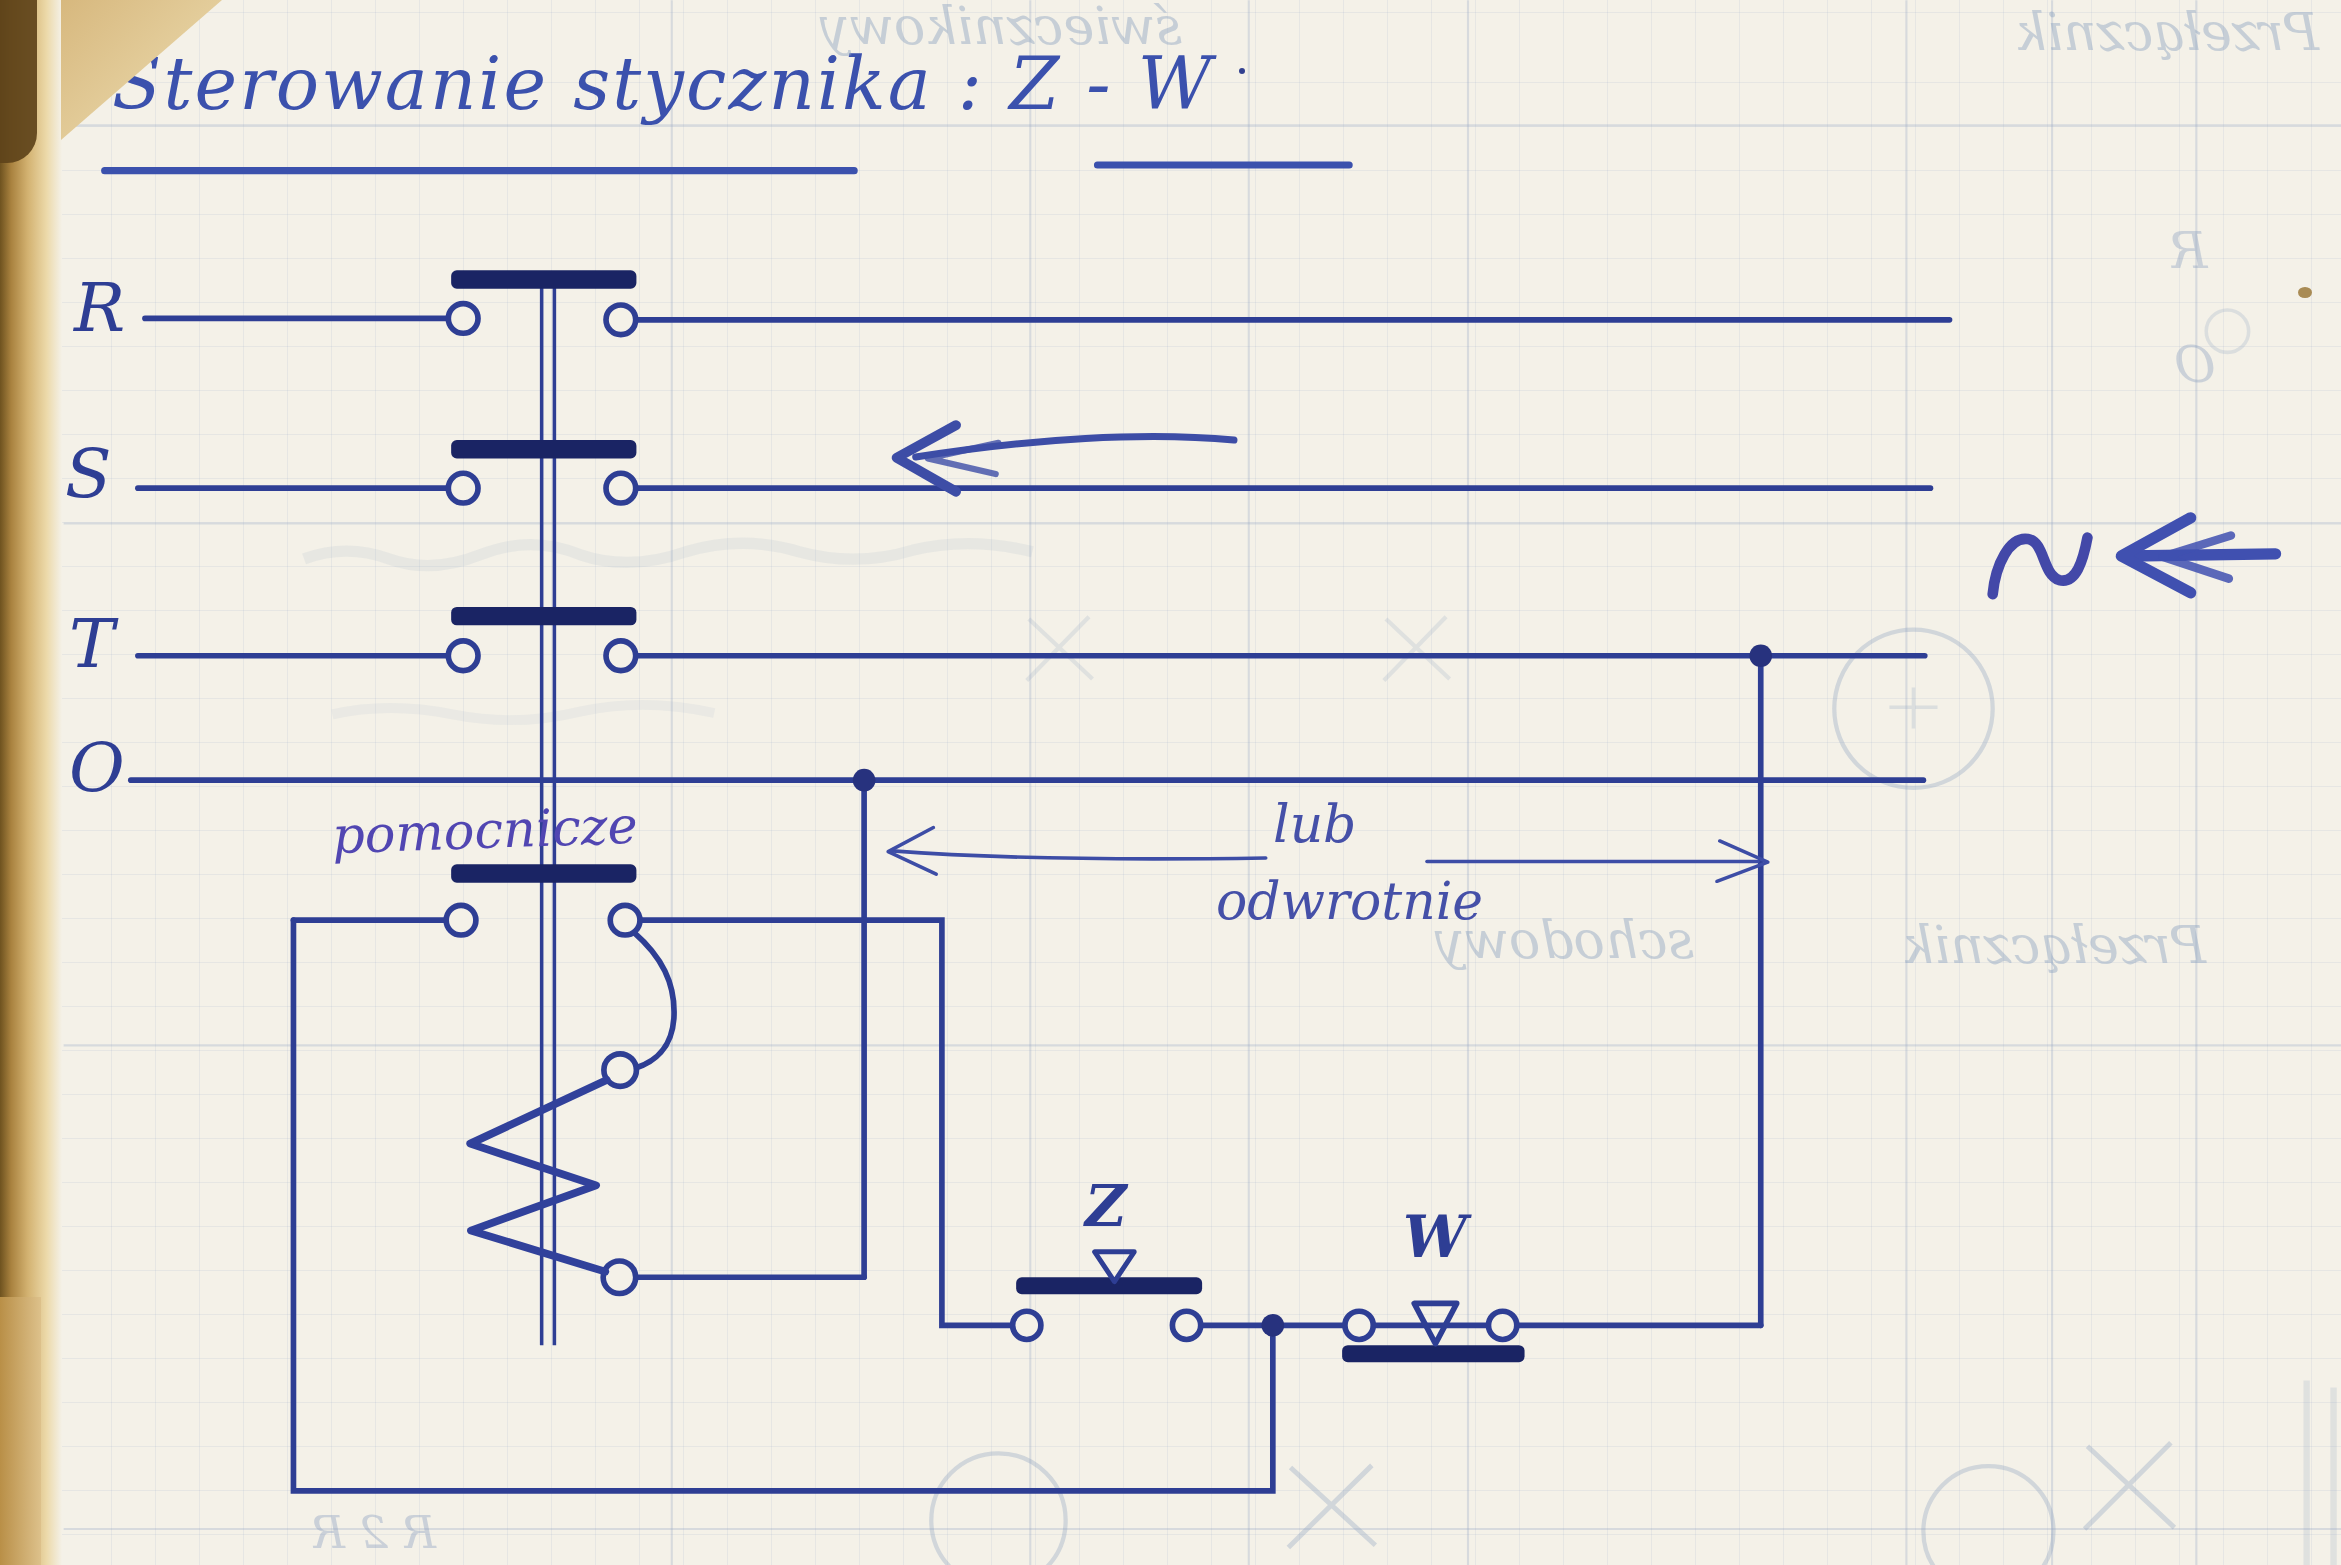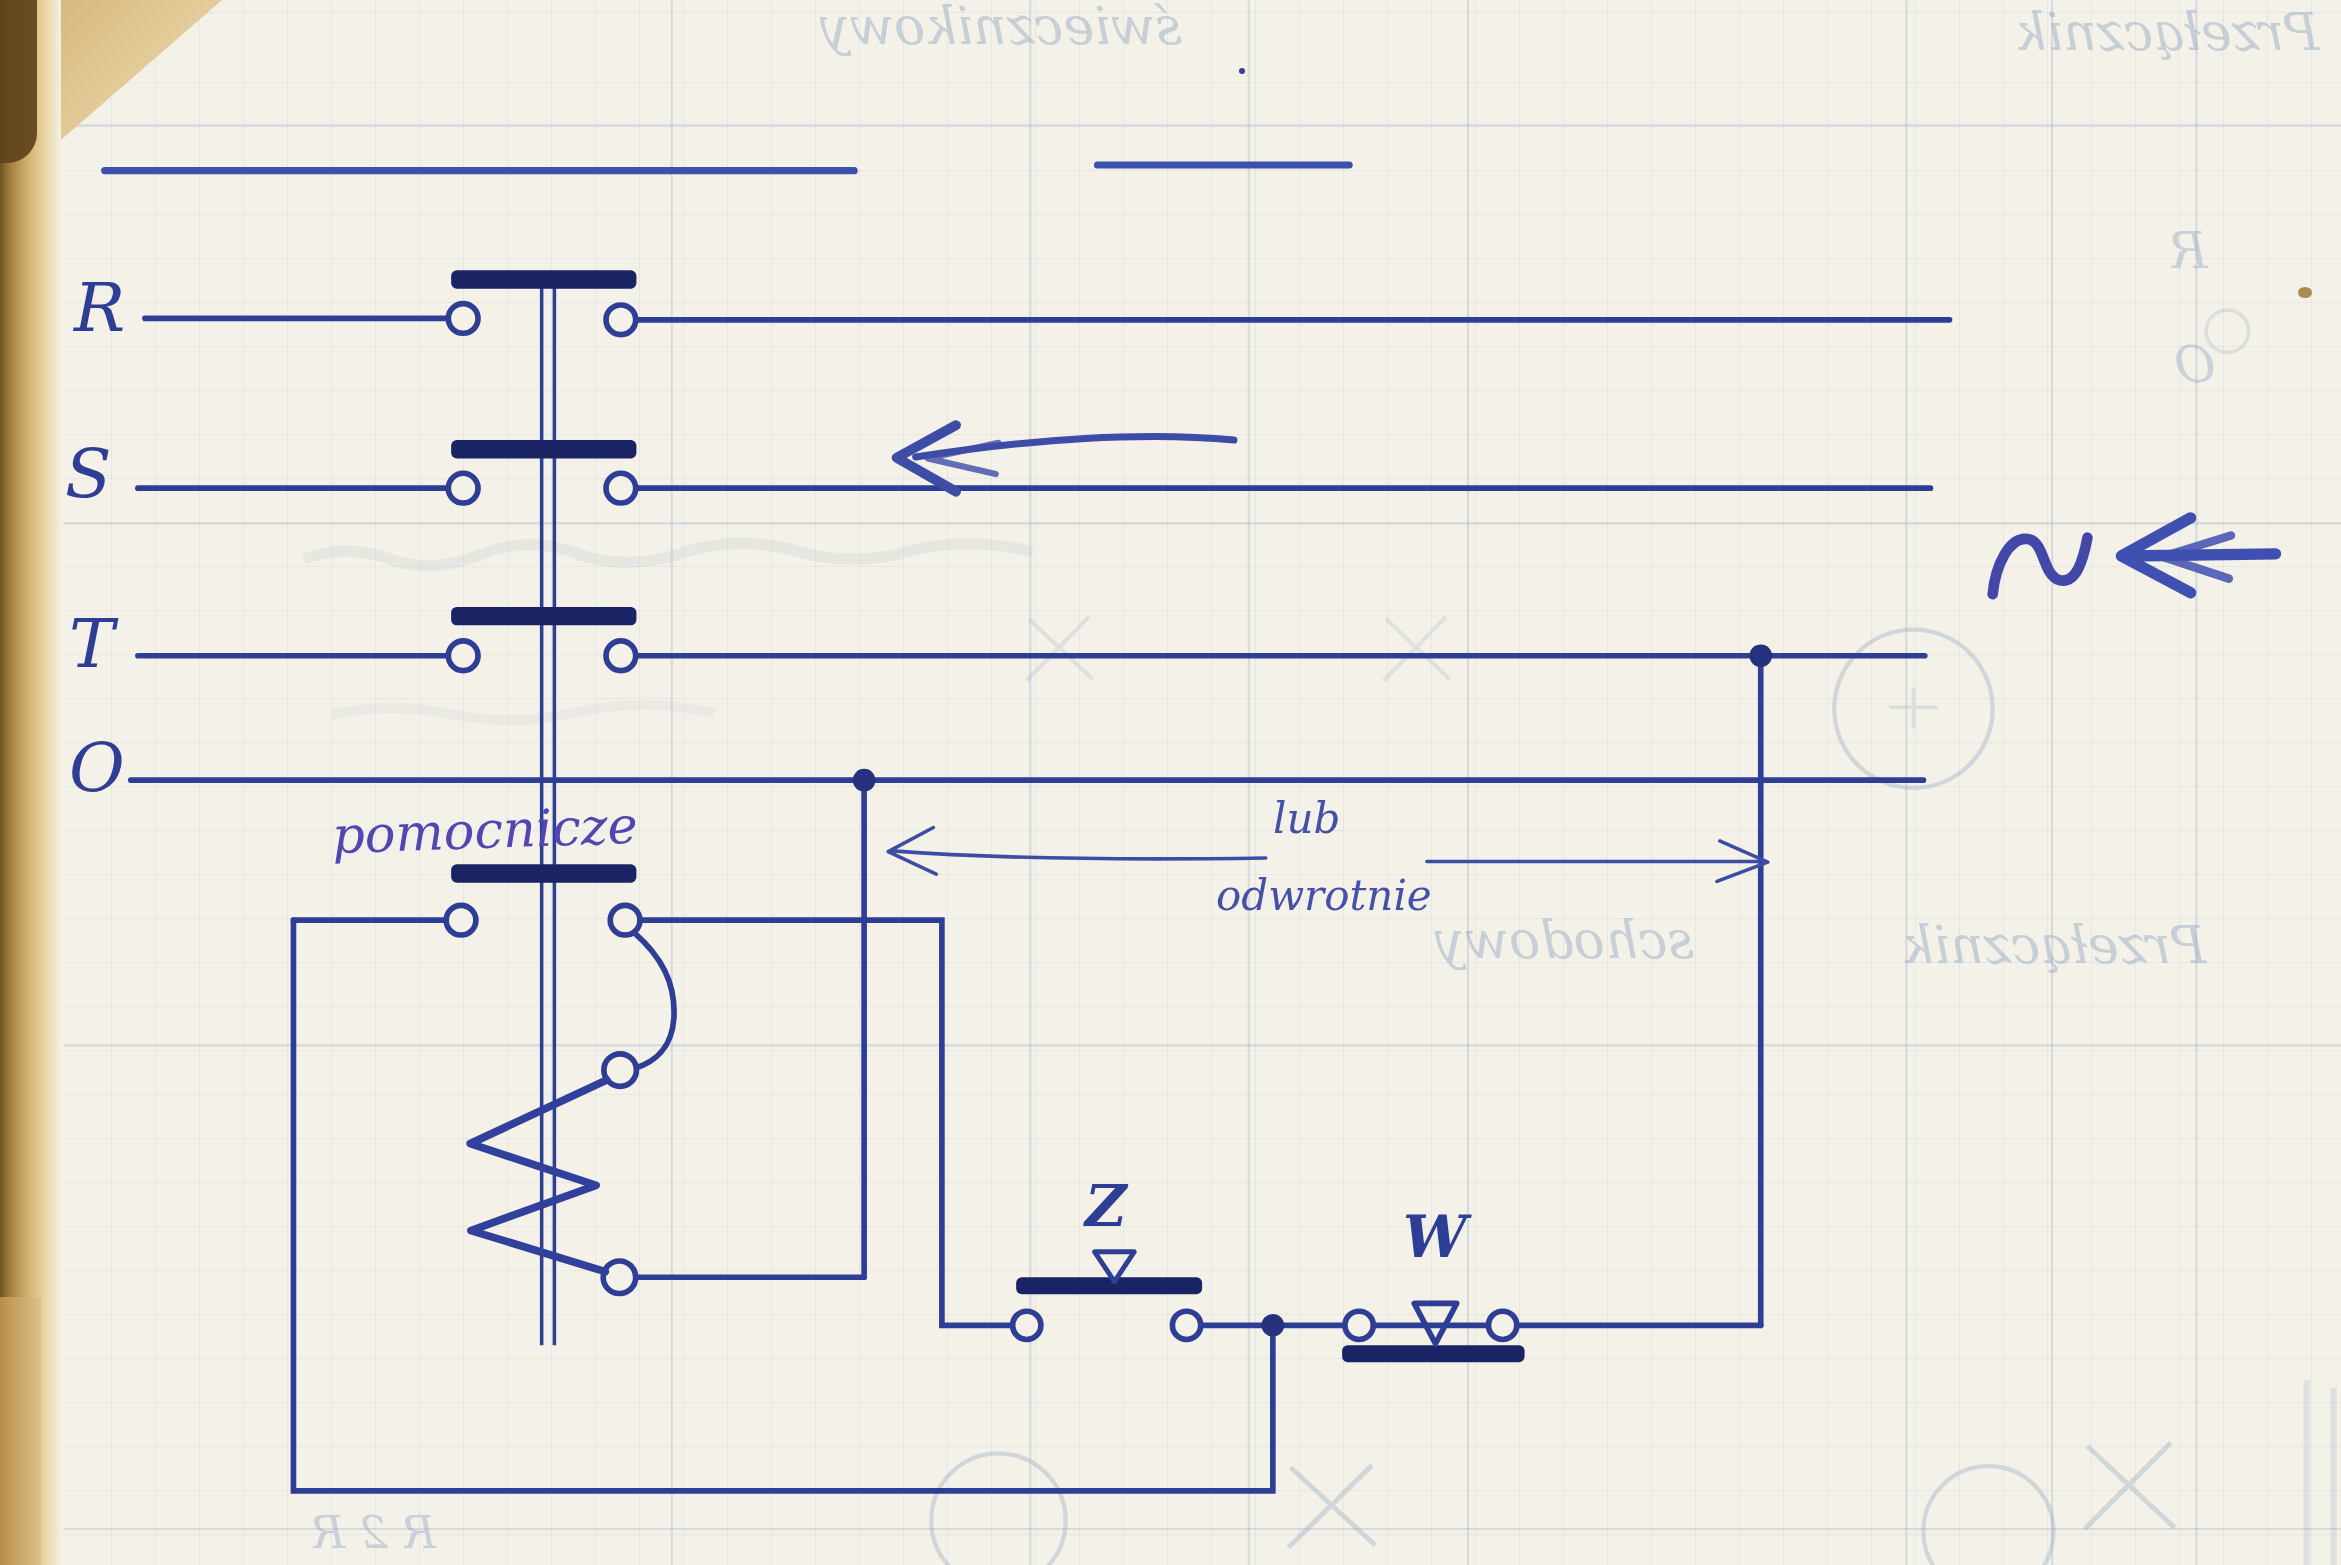--- a/index.html
+++ b/index.html
@@ -31,21 +31,21 @@
   .bottom-tan{
     position:absolute;left:0;bottom:0;width:41px;height:269px;
     background:linear-gradient(90deg,#b98f47,#ddc18b);
   }
   .speck{position:absolute;border-radius:50%;}
   
   .hw{position:absolute;font-style:italic;color:#3b51ad;white-space:nowrap;line-height:1;}
   .title{font-size:72px;letter-spacing:2.1px;}
   .bus-label{font-size:68px;color:#2e3e94;}
   .aux-label{font-size:51px;color:#5146b2;transform:rotate(-2deg);}
-  .note{font-size:42px;color:#4550a8;}
+  .note{font-size:52px;color:#4550a8;}
   .btn-label{font-size:57px;font-weight:bold;color:#2e3e94;}
   .ghost{color:rgba(143,163,192,0.45);transform:scaleX(-1);font-size:52px;font-style:italic;}
   .ghost-sm{color:rgba(143,163,192,0.42);transform:scaleX(-1);font-size:45px;font-style:italic;}
   .ghost-letter{color:rgba(143,163,192,0.40);transform:scaleX(-1);font-size:51px;font-style:italic;}
   svg{position:absolute;left:0;top:0;}
 </style>
 </head>
 <body>
 
 <div id="canvas">
@@ -188,20 +188,21 @@
         <path d="M2818 840 C2822 798 2842 758 2868 762 C2892 766 2888 812 2912 820 C2936 826 2946 792 2952 760" stroke-width="15"></path>
       </g>
       <g stroke="#4050b0">
         <path d="M3010 786 L3218 783" stroke-width="16"></path>
         <path d="M3098 732 L3000 786 L3098 838" stroke-width="16"></path>
         <path d="M3155 757 L3058 787 L3152 818" stroke-width="12" opacity="0.85"></path>
       </g>
     </g>
   </svg>
 
+  <div class="hw title" style="left:112px;top:48px;">Sterowanie stycznika : Z - W</div>
 
   <div class="hw bus-label" style="left:74px;top:274px;">R</div>
   <div class="hw bus-label" style="left:65px;top:440px;">S</div>
   <div class="hw bus-label" style="left:69px;top:610px;">T</div>
   <div class="hw bus-label" style="left:69px;top:734px;">O</div>
 
   <div class="hw aux-label" style="left:332px;top:805px;">pomocnicze</div>
 
   <div class="hw note" style="left:1273px;top:798px;">lub</div>
   <div class="hw note" style="left:1216px;top:875px;">odwrotnie</div>

